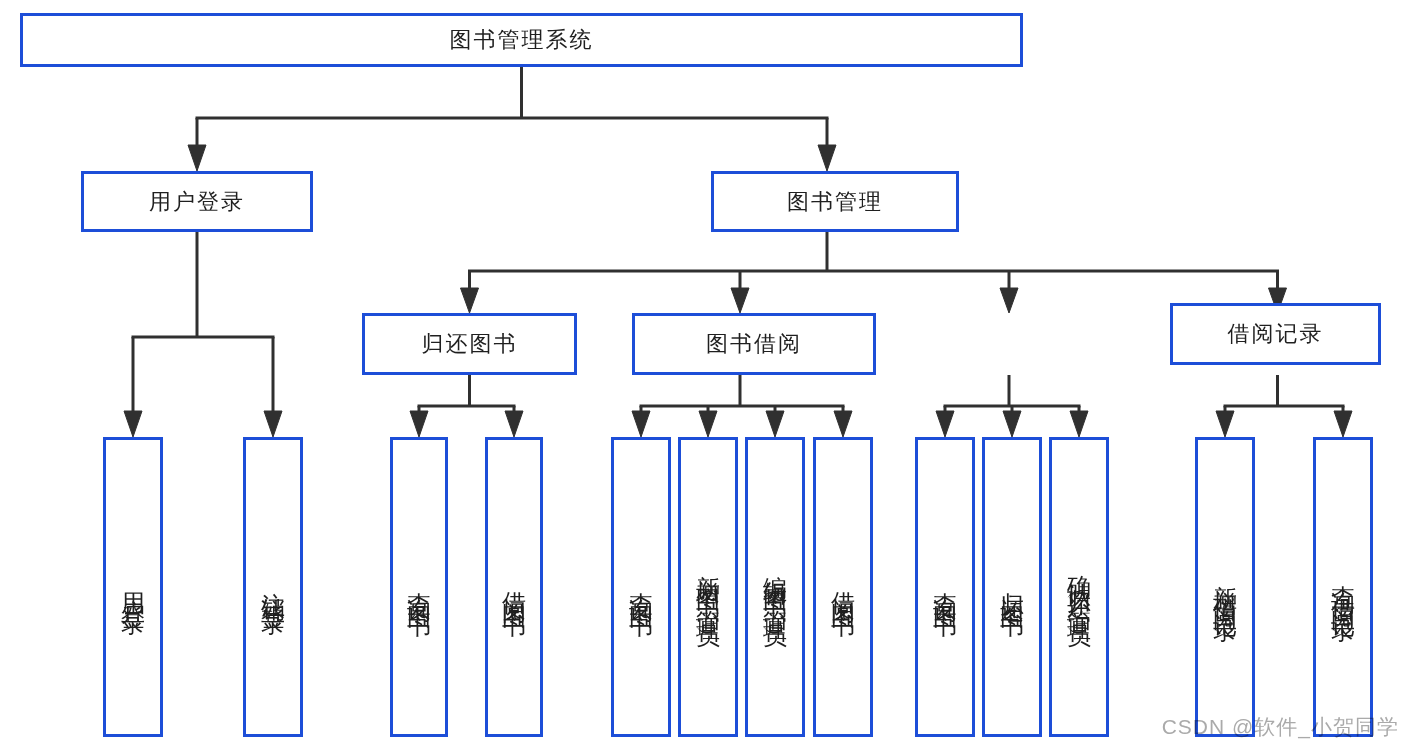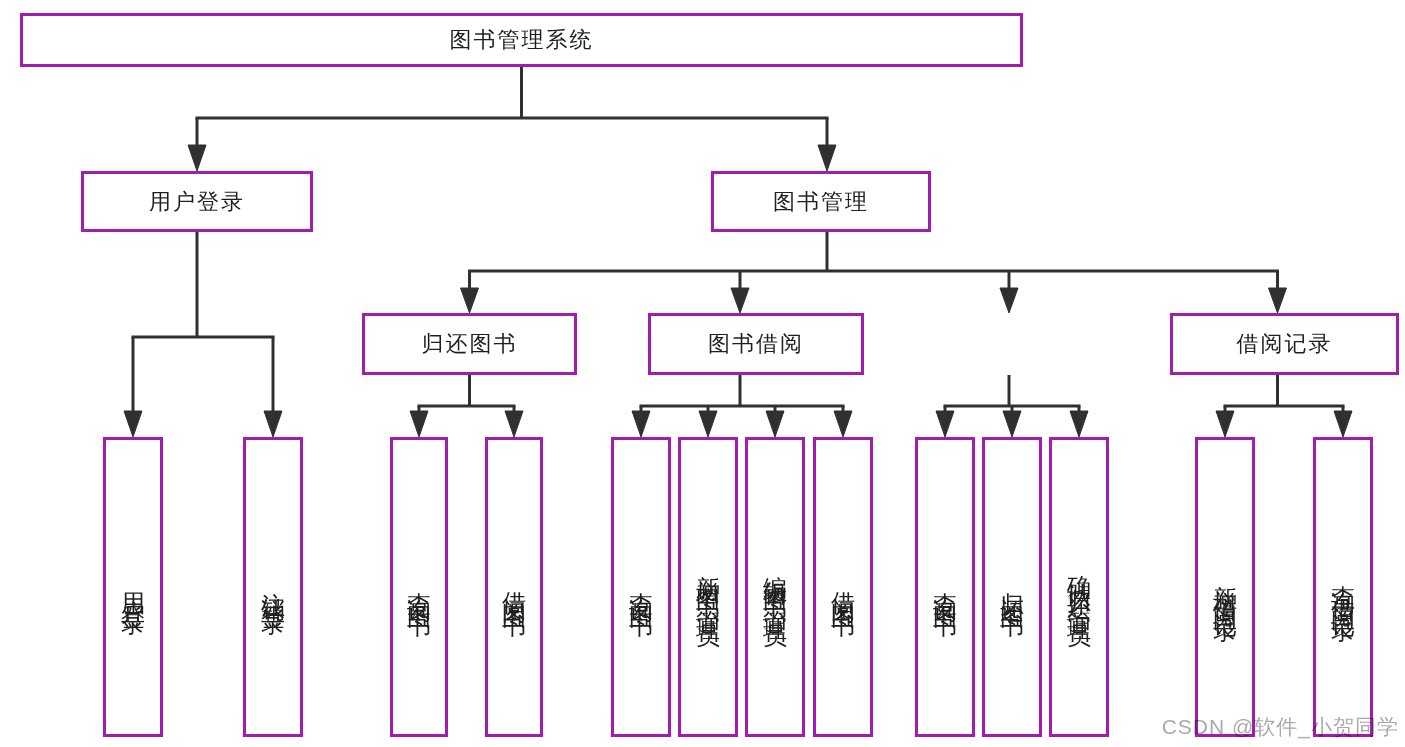--- a/index.html
+++ b/index.html
@@ -28,21 +28,21 @@
     stroke-width: 3;
   }
   .connectors polygon {
     fill: #303030;
     stroke: #303030;
   }
   .box {
     position: absolute;
     box-sizing: border-box;
     background: #ffffff;
-    border: 3px solid #a21caf;
+    border: 3px solid #1d4ed8;
     display: flex;
     align-items: center;
     justify-content: center;
     color: #1f1f1f;
     z-index: 1;
   }
   .hbox {
     font-size: 22px;
     letter-spacing: 2px;
     white-space: nowrap;
@@ -135,25 +135,25 @@
       <line x1="1225" y1="406" x2="1225" y2="414"></line>
       <polygon points="1216,411 1234,411 1225,437"></polygon>
       <line x1="1343" y1="406" x2="1343" y2="414"></line>
       <polygon points="1334,411 1352,411 1343,437"></polygon>
     </g>
   </svg>
 
   <div class="box hbox" style="left:20px; top:13px; width:1003px; height:54px;">图书管理系统</div>
 
   <div class="box hbox" style="left:81px; top:171px; width:232px; height:61px;">用户登录</div>
-  <div class="box hbox" style="left:711px; top:171px; width:220px; height:61px;">图书管理</div>
+  <div class="box hbox" style="left:711px; top:171px; width:248px; height:61px;">图书管理</div>
 
   <div class="box hbox" style="left:362px; top:313px; width:215px; height:62px;">归还图书</div>
-  <div class="box hbox" style="left:648px; top:313px; width:216px; height:62px;text-align:center;">图书借阅</div>
-  <div class="box hbox" style="left:1170px; top:313px; width:229px; height:62px;">借阅记录</div>
+  <div class="box hbox" style="left:632px; top:313px; width:244px; height:62px;text-align:center;">图书借阅</div>
+  <div class="box hbox" style="left:1170px; top:303px; width:211px; height:62px;">借阅记录</div>
 
   <div class="box vbox" style="left:103px; top:437px; width:60px; height:300px;">用户登录</div>
   <div class="box vbox" style="left:243px; top:437px; width:60px; height:300px;">注销登录</div>
 
   <div class="box vbox" style="left:390px; top:437px; width:58px; height:300px;">查询图书</div>
   <div class="box vbox" style="left:485px; top:437px; width:58px; height:300px;">借阅图书</div>
 
   <div class="box vbox" style="left:611px; top:437px; width:60px; height:300px;">查询图书</div>
   <div class="box vbox" style="left:678px; top:437px; width:60px; height:300px;">新增图书（管理员）</div>
   <div class="box vbox" style="left:745px; top:437px; width:60px; height:300px;">编辑图书（管理员）</div>

